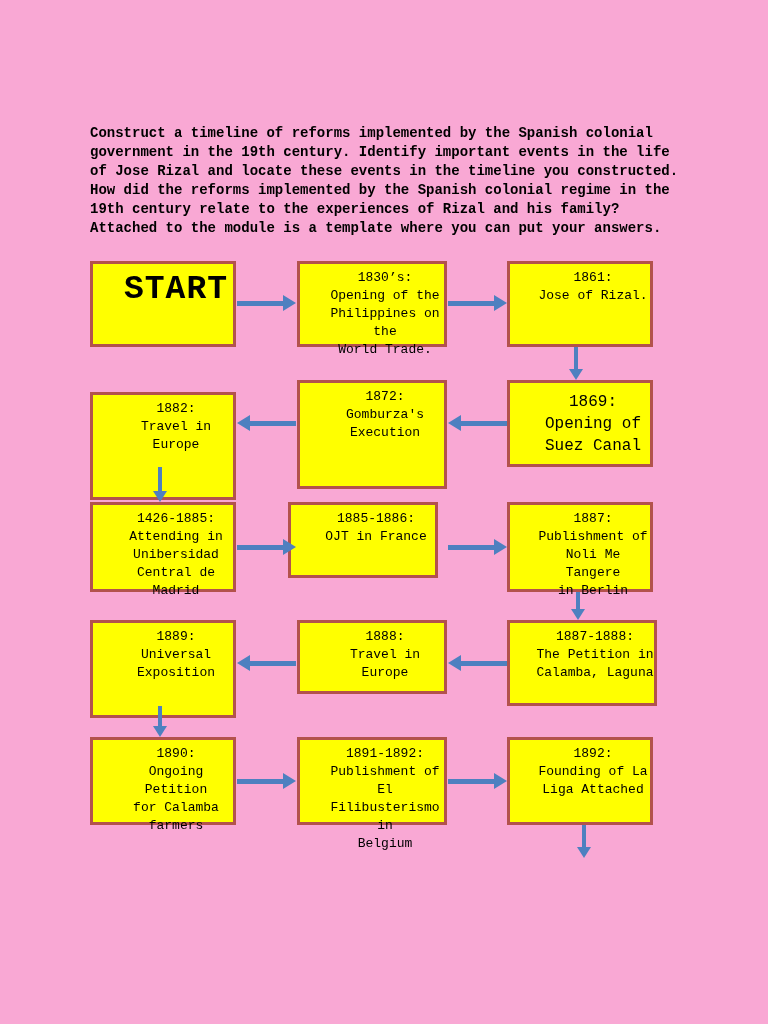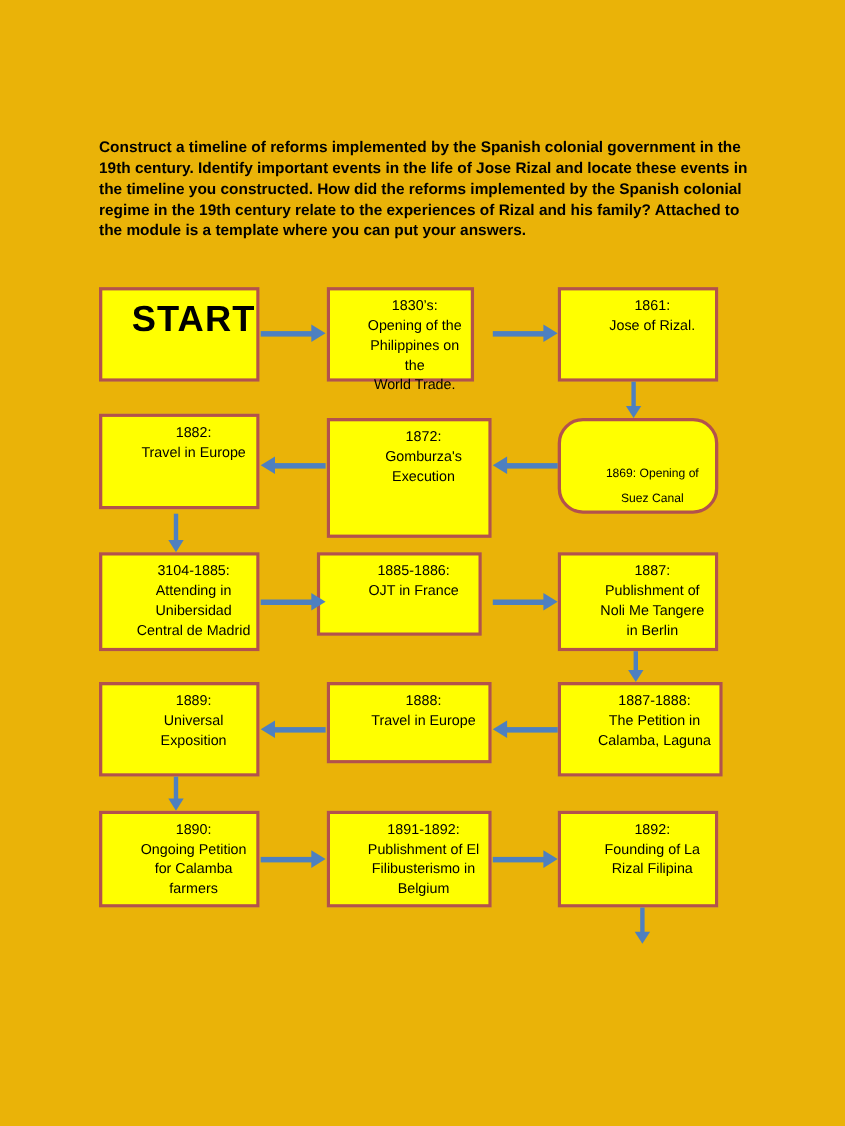--- a/index.html
+++ b/index.html
@@ -1,22 +1,22 @@
 <!DOCTYPE html>
 <html style="--box-fill: #ffff00; --box-border: #b3524c; --arrow: #4e80c0; --text: #000000;"><head>
 <meta charset="utf-8">
 <style>
   html, body { margin: 0; padding: 0; background: #ffffff; }
   .page {
     position: relative;
     width: 768px;
     height: 1024px;
-    background: #eab308;
+    background: #f9a8d4;
     overflow: hidden;
-    font-family: Liberation Sans, sans-serif;
+    font-family: Liberation Mono, monospace;
     color: #000;
   }
   .instructions {
     position: absolute;
     left: 90px;
     top: 124px;
     width: 592px;
     margin: 0;
     font-size: 14px;
     line-height: 19px;
@@ -39,26 +39,25 @@
   .box .box-text { display: block; white-space: pre-line; }
   .box.start {
     font-size: 33px;
     font-weight: bold;
     line-height: 36px;
     padding-top: 8px;
     letter-spacing: 1px;
   }
   .box.v-center {
     display: flex;
-    align-items: flex-end;
+    align-items: center;
     justify-content: center;
     padding-top: 0;
     line-height: 22px;
-    font-size: 11px;
-    border-radius: 23px;
+    font-size: 16px;
   }
   
   .h-arrow { position: absolute; height: 16px; }
   .h-arrow i, .v-arrow i { display: block; }
   .h-arrow .shaft { position: absolute; top: 6px; height: 5px; background: var(--arrow, #4e80c0); }
   .h-arrow.right .shaft { left: 0; right: 11px; }
   .h-arrow.left  .shaft { left: 11px; right: 0; }
   .h-arrow .head { position: absolute; top: 0; width: 0; height: 0;
                    border-top: 8px solid transparent; border-bottom: 8px solid transparent; }
   .h-arrow.right .head { right: 0; border-left: 13px solid var(--arrow, #4e80c0); }
@@ -74,63 +73,63 @@
 
 <div class="page">
 
   <p class="instructions">Construct a timeline of reforms implemented by the Spanish colonial government in the 19th century. Identify important events in the life of Jose Rizal and locate these events in the timeline you constructed. How did the reforms implemented by the Spanish colonial regime in the 19th century relate to the experiences of Rizal and his family? Attached to the module is a template where you can put your answers.</p>
 
   <div>
 
     <div class="box start" style="left:90px;top:261px;width:146px;height:86px">
       <span class="box-text">START</span>
     </div>
-    <div class="box" style="left:297px;top:261px;width:134px;height:86px">
+    <div class="box" style="left:297px;top:261px;width:150px;height:86px">
       <span class="box-text">1830’s:
 Opening of the
 Philippines on the
 World Trade.</span>
     </div>
     <div class="box" style="left:507px;top:261px;width:146px;height:86px">
       <span class="box-text">1861:
 Jose of Rizal.</span>
     </div>
 
-    <div class="box" style="left:90px;top:376px;width:146px;height:87px">
+    <div class="box" style="left:90px;top:392px;width:146px;height:108px">
       <span class="box-text">1882:
 Travel in Europe</span>
     </div>
     <div class="box" style="left:297px;top:380px;width:150px;height:109px">
       <span class="box-text">1872:
 Gomburza's
 Execution</span>
     </div>
     <div class="box v-center" style="left:507px;top:380px;width:146px;height:87px">
       <span class="box-text">1869: Opening of
 Suez Canal</span>
     </div>
 
     <div class="box" style="left:90px;top:502px;width:146px;height:90px">
-      <span class="box-text">3104-1885:
+      <span class="box-text">1426-1885:
 Attending in
 Unibersidad
 Central de Madrid</span>
     </div>
     <div class="box" style="left:288px;top:502px;width:150px;height:76px">
       <span class="box-text">1885-1886:
 OJT in France</span>
     </div>
     <div class="box" style="left:507px;top:502px;width:146px;height:90px">
       <span class="box-text">1887:
 Publishment of
 Noli Me Tangere
 in Berlin</span>
     </div>
 
-    <div class="box" style="left:90px;top:620px;width:146px;height:86px">
+    <div class="box" style="left:90px;top:620px;width:146px;height:98px">
       <span class="box-text">1889:
 Universal
 Exposition</span>
     </div>
     <div class="box" style="left:297px;top:620px;width:150px;height:74px">
       <span class="box-text">1888:
 Travel in Europe</span>
     </div>
     <div class="box" style="left:507px;top:620px;width:150px;height:86px">
       <span class="box-text">1887-1888:
@@ -146,21 +145,21 @@
     </div>
     <div class="box" style="left:297px;top:737px;width:150px;height:88px">
       <span class="box-text">1891-1892:
 Publishment of El
 Filibusterismo in
 Belgium</span>
     </div>
     <div class="box" style="left:507px;top:737px;width:146px;height:88px">
       <span class="box-text">1892:
 Founding of La
-Rizal Filipina</span>
+Liga Attached</span>
     </div>
 
     <div class="h-arrow right" style="left:237px;top:295px;width:59px">
         <i class="shaft"></i>
         <i class="head"></i>
       </div>
     <div class="h-arrow right" style="left:448px;top:295px;width:59px">
         <i class="shaft"></i>
         <i class="head"></i>
       </div>

